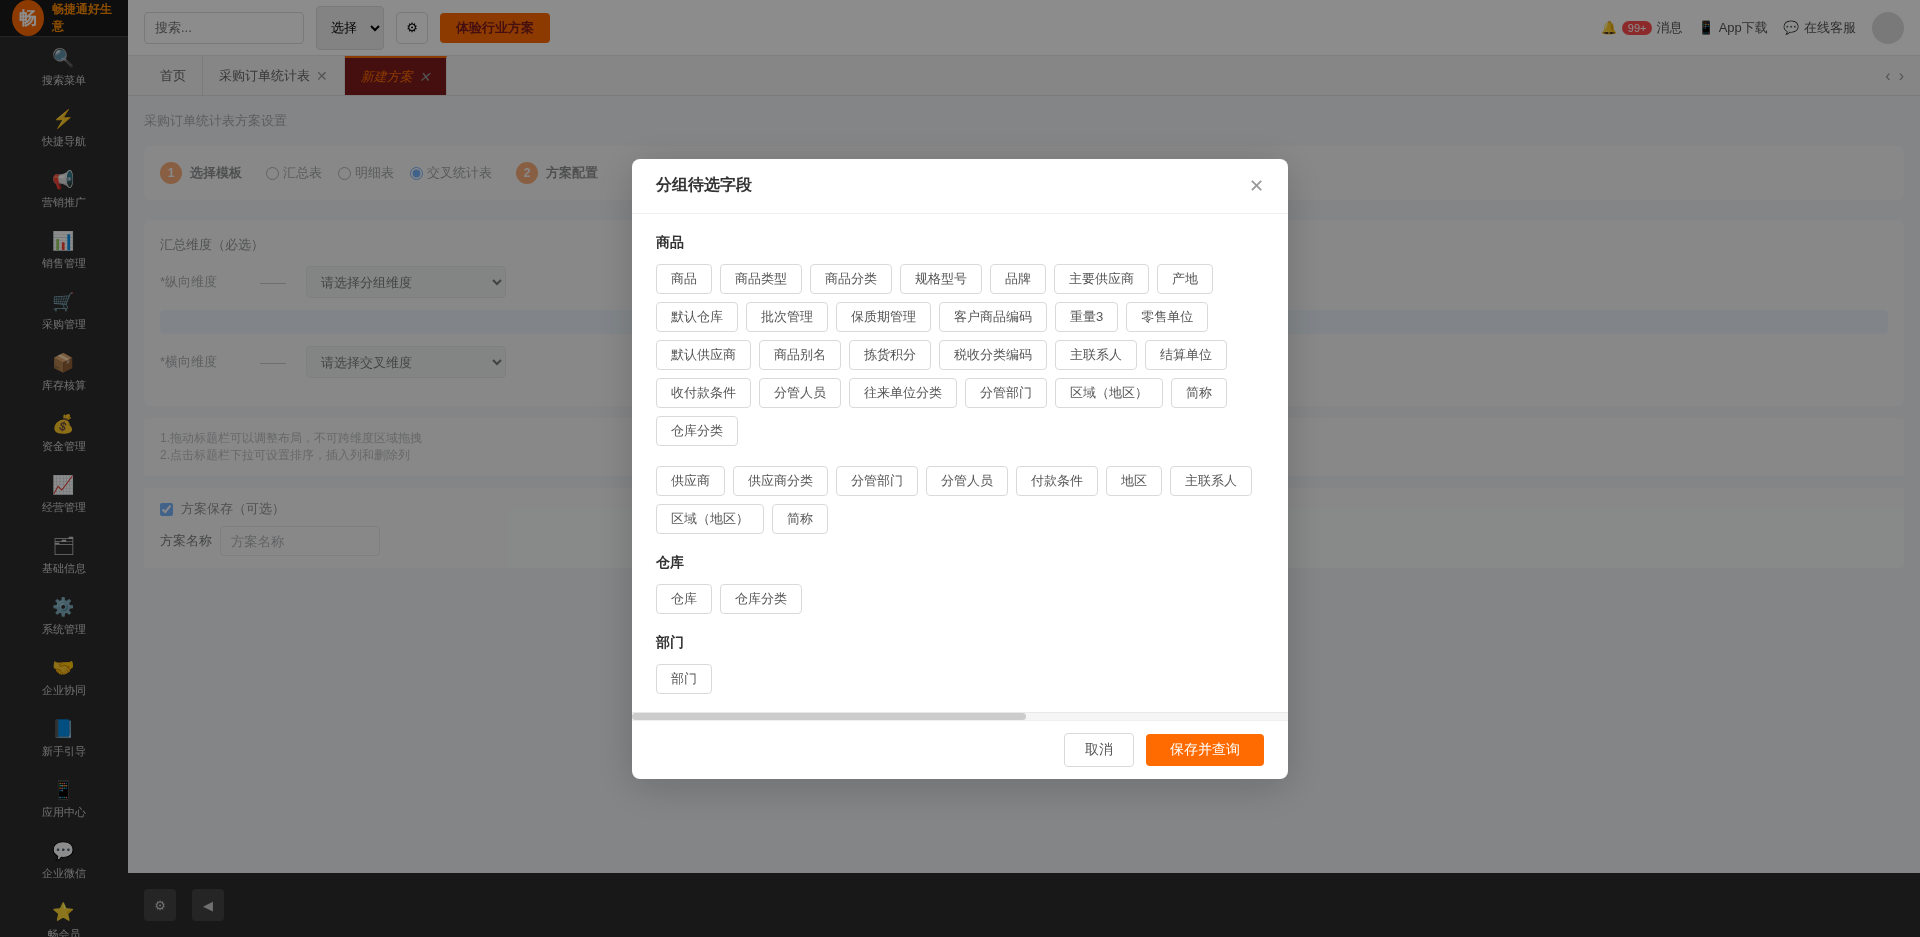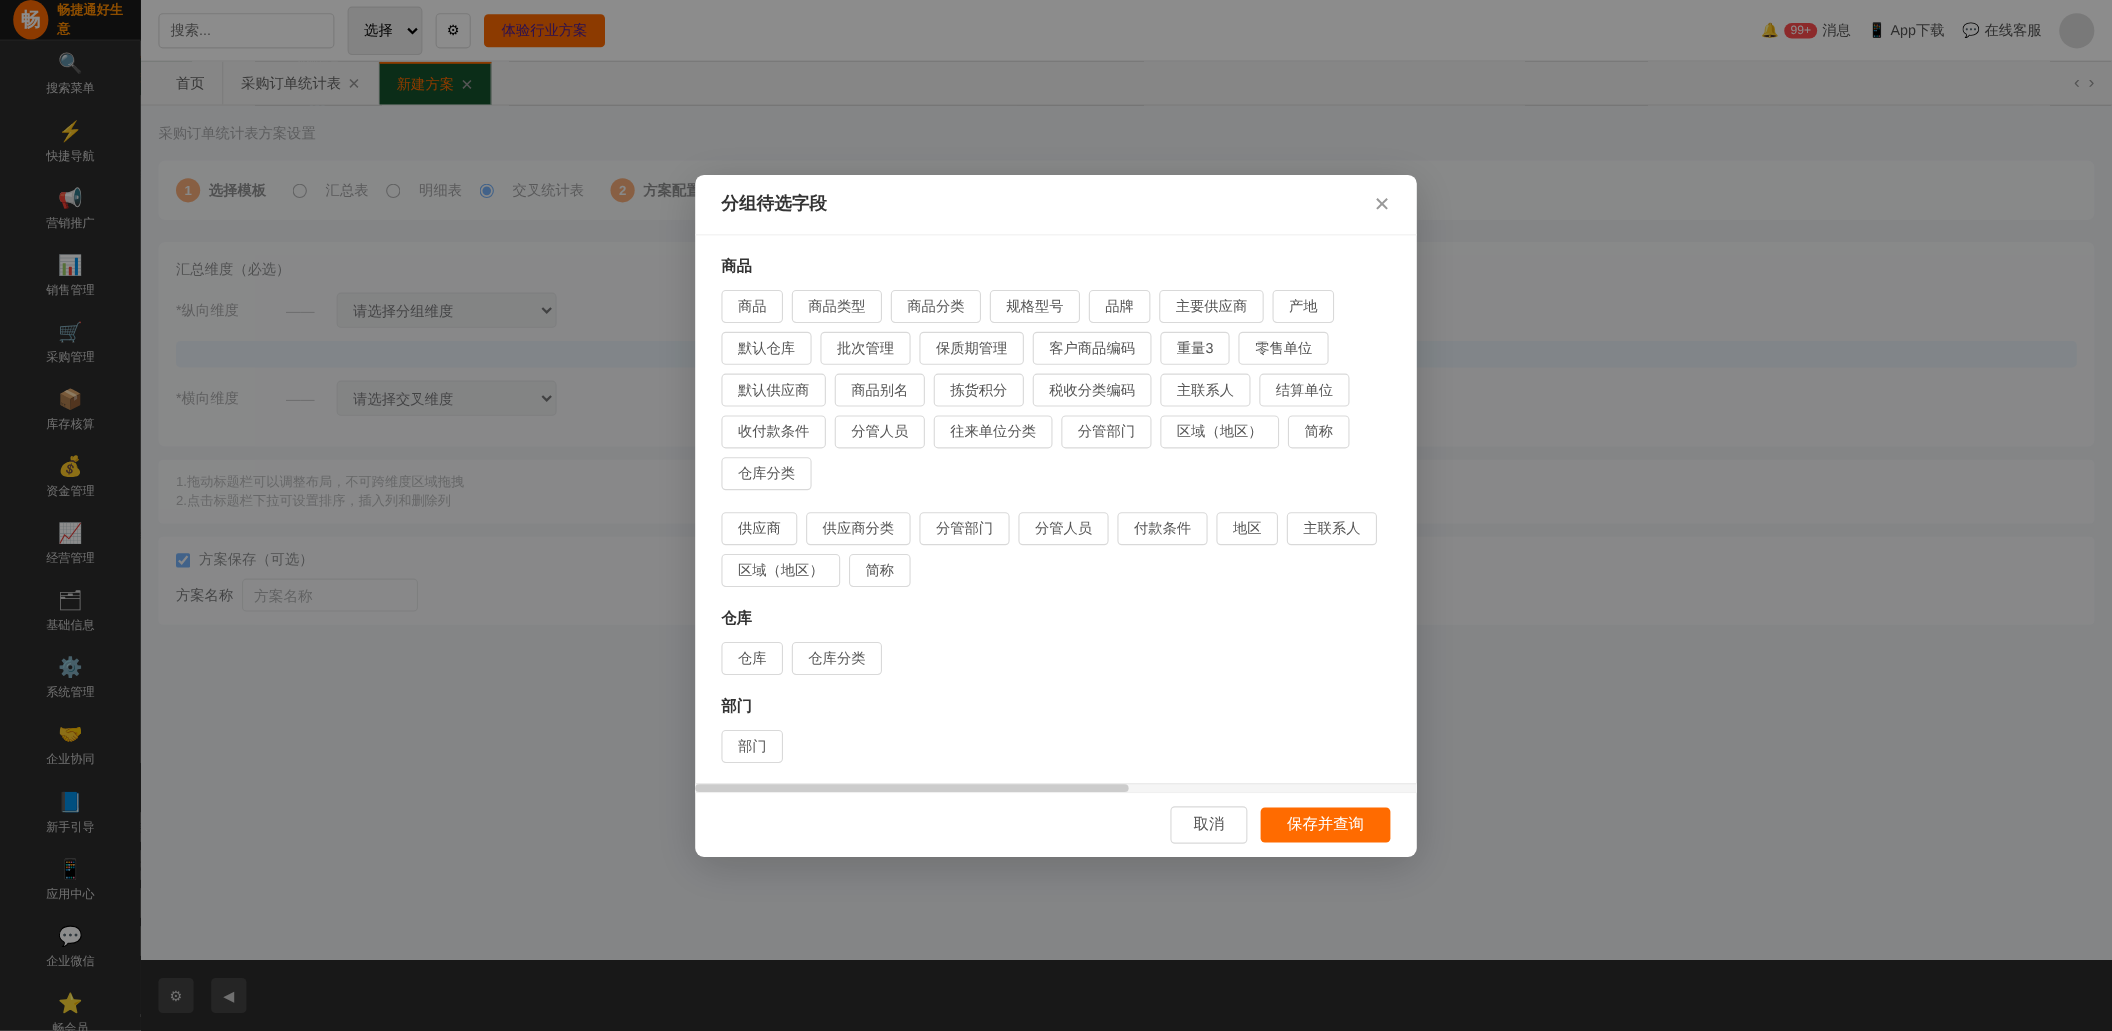--- a/index.html
+++ b/index.html
@@ -22,53 +22,53 @@
     
     .topbar {
       position: fixed; left: 128px; top: 0; right: 0; height: 56px; background: #fff;
       display: flex; align-items: center; padding: 0 16px; z-index: 9; border-bottom: 1px solid #e8e8e8;
       justify-content: space-between;
     }
     .topbar-left { display: flex; align-items: center; gap: 12px; }
     .topbar-search { width: 160px; height: 32px; border: 1px solid #ddd; border-radius: 4px; padding: 0 10px; font-size: 13px; }
     .topbar-dropdown { height: 44px; border: 1px solid #ddd; border-radius: 4px; padding: 0 10px; font-size: 13px; cursor: pointer; }
     .topbar-gear { width: 32px; height: 32px; border: 1px solid #ddd; border-radius: 4px; display: flex; align-items: center; justify-content: center; cursor: pointer; }
-    .topbar-experience-btn { background: #ff6b00; color: #4c1d95; border: none; padding: 6px 16px; border-radius: 4px; cursor: pointer; font-size: 13px; }
+    .topbar-experience-btn { background: #ff6b00; color: #7f1d1d; border: none; padding: 6px 16px; border-radius: 4px; cursor: pointer; font-size: 13px; font-weight: bold; }
     .topbar-right { display: flex; align-items: center; gap: 16px; }
     .topbar-right-item { display: flex; align-items: center; gap: 4px; cursor: pointer; color: #555; font-size: 13px; }
     .badge { background: #ff4d4f; color: white; border-radius: 10px; padding: 1px 6px; font-size: 11px; }
     .avatar { width: 32px; height: 32px; border-radius: 50%; background: #ddd; }
 
     
     .tabbar {
       position: fixed; left: 128px; top: 56px; right: 0; height: 40px; background: #f5f5f5;
       display: flex; align-items: center; padding: 0 16px; border-bottom: 1px solid #e0e0e0; z-index: 8;
     }
     .tab { display: flex; align-items: center; padding: 0 16px; height: 100%; cursor: pointer; font-size: 13px; color: #666; border-right: 1px solid #e0e0e0; gap: 6px; }
-    .tab.active { background: #14532d; color: #ff6b00; border-top: 2px solid #ff6b00; }
+    .tab.active { background: #7f1d1d; color: #ff6b00; border-top: 2px solid #ff6b00; font-style: italic; }
     .tab-close { font-size: 14px; color: #999; cursor: pointer; }
 
     
     .main-content {
       position: fixed; left: 128px; top: 96px; right: 0; bottom: 0; background: #f0f2f5; overflow: auto;
     }
     .page-content { padding: 16px; }
 
     
     .breadcrumb { font-size: 13px; color: #666; margin-bottom: 16px; }
 
     
     .steps { display: flex; align-items: center; gap: 24px; margin-bottom: 20px; background: #fff; padding: 16px; border-radius: 6px; }
     .step { display: flex; align-items: center; gap: 8px; font-size: 13px; }
     .step-num { width: 22px; height: 22px; border-radius: 50%; background: #ff6b00; color: white; display: flex; align-items: center; justify-content: center; font-size: 12px; font-weight: bold; }
     .step-label { color: #333; font-weight: bold; }
 
     
     .radio-group { display: flex; align-items: center; gap: 16px; }
-    .radio-label { display: flex; align-items: center; gap: 17px; cursor: pointer; font-size: 13px; color: #555; }
+    .radio-label { display: flex; align-items: center; gap: 4px; cursor: pointer; font-size: 13px; color: #555; }
 
     
     .config-section { background: #fff; border-radius: 6px; padding: 16px; margin-bottom: 12px; }
 
     
     .bottom-bar {
       position: fixed; bottom: 0; left: 128px; right: 0; height: 64px; background: #2d2d2d;
       display: flex; align-items: center; justify-content: space-between; padding: 0 16px; z-index: 8;
     }
     .bottom-left { display: flex; align-items: center; gap: 16px; }

